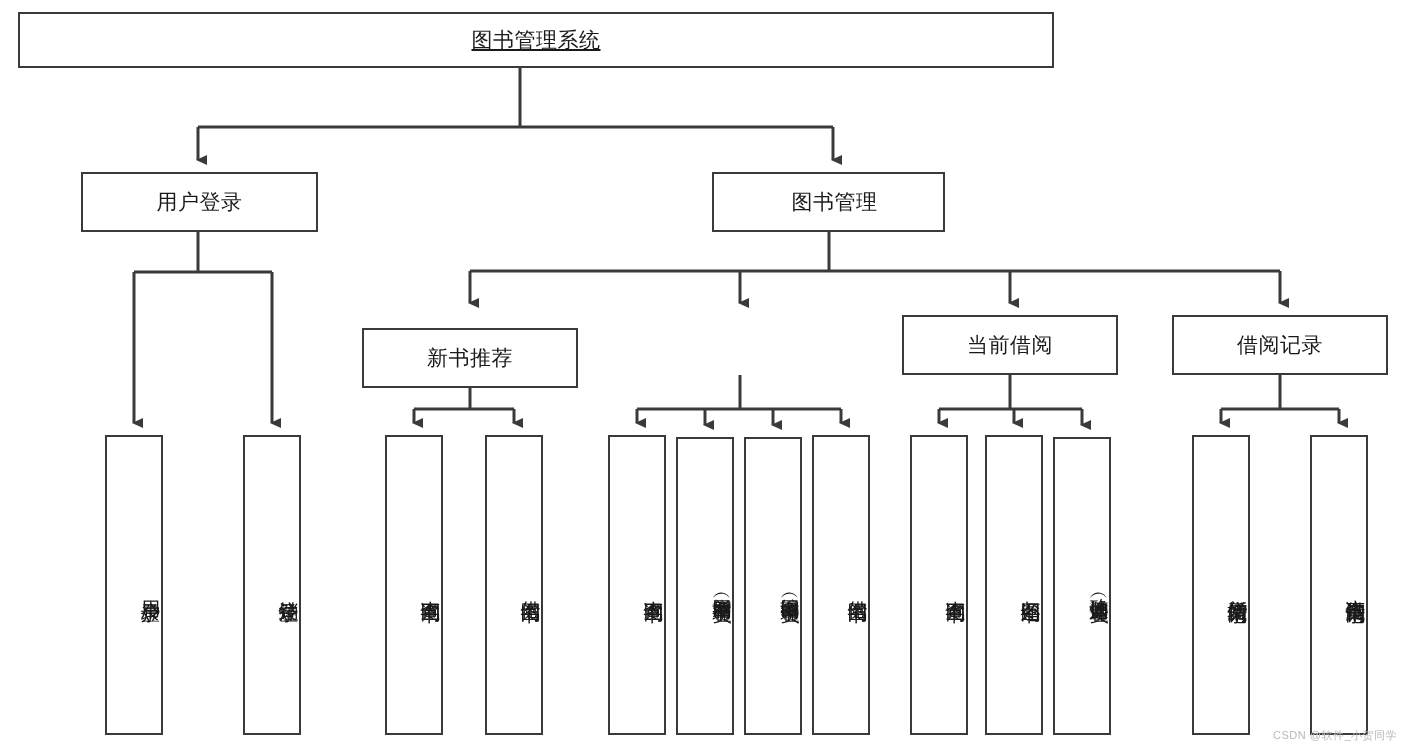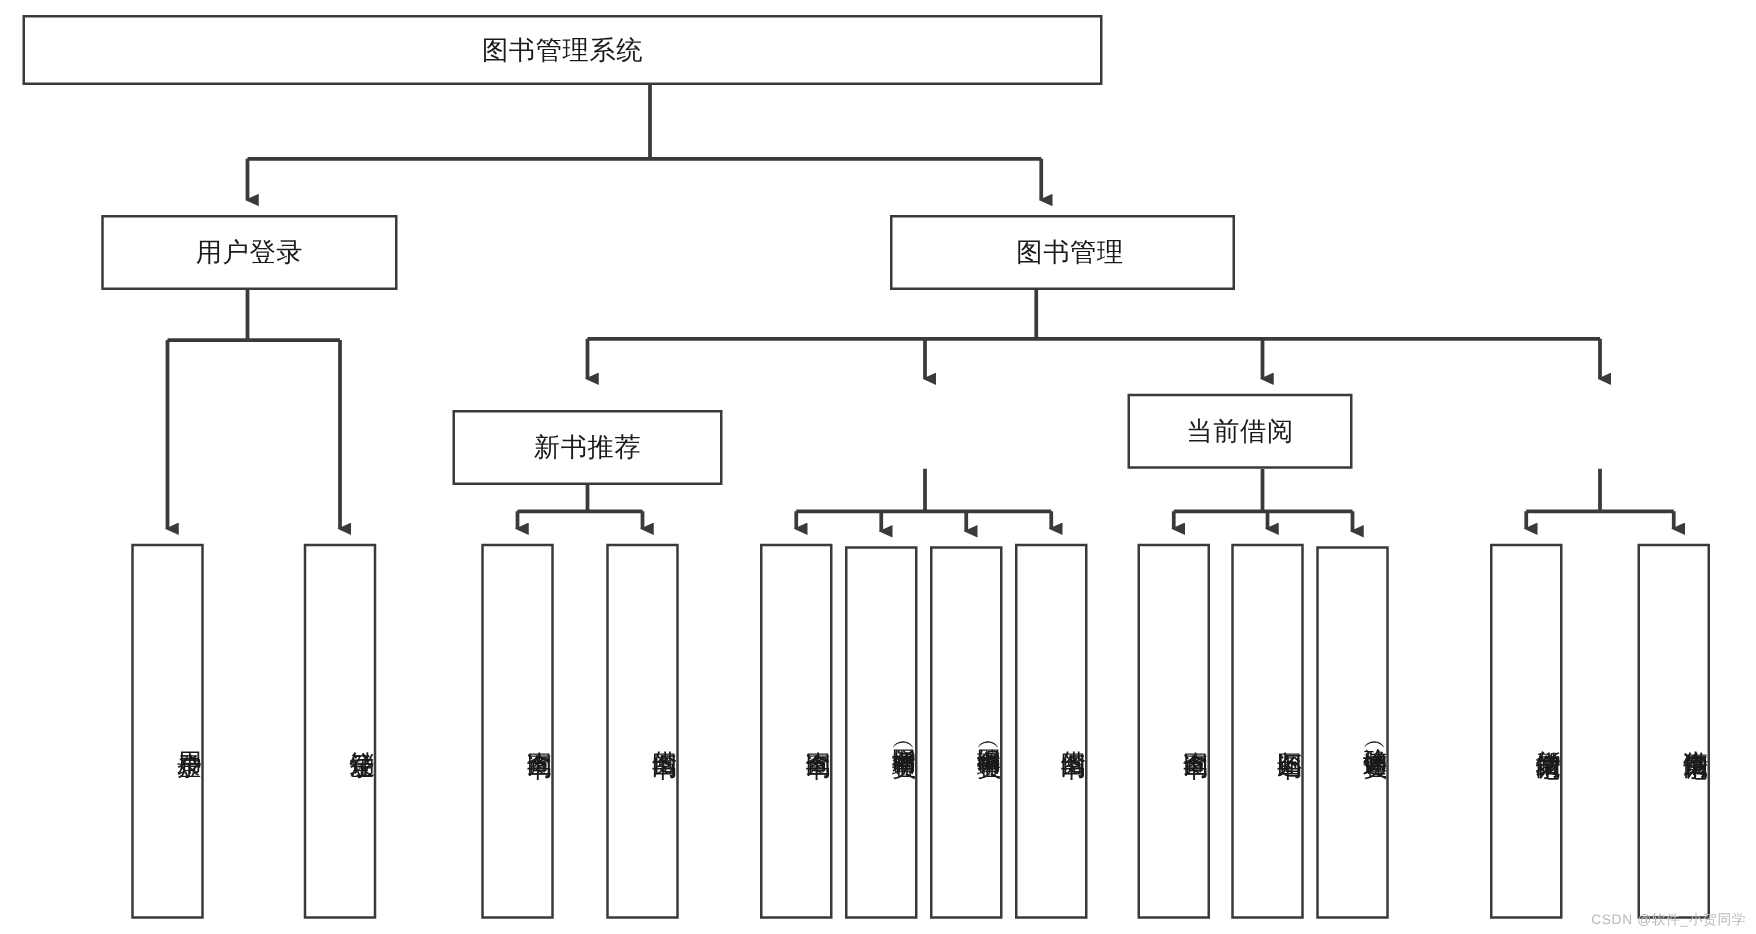--- a/index.html
+++ b/index.html
@@ -114,36 +114,39 @@
       <path d="M1014,409 L1014,423" marker-end="url(#arrow)"></path>
       <path d="M1082,409 L1082,425" marker-end="url(#arrow)"></path>
 
       <path d="M1280,375 L1280,409"></path>
       <path d="M1221,409 L1339,409"></path>
       <path d="M1221,409 L1221,423" marker-end="url(#arrow)"></path>
       <path d="M1339,409 L1339,423" marker-end="url(#arrow)"></path>
     </g>
   </svg>
 
-  <div class="node horiz" style="left:18px; top:12px; width:864px; height:56px;">
+  <div class="node horiz" style="left:18px; top:12px; width:1036px; height:56px;text-decoration:underline;">
     <span class="node-label">图书管理系统</span>
   </div>
 
   <div class="node horiz" style="left:81px; top:172px; width:237px; height:60px;">
     <span class="node-label">用户登录</span>
   </div>
-  <div class="node horiz" style="left:712px; top:172px; width:276px; height:60px;padding-left:12px;">
+  <div class="node horiz" style="left:712px; top:172px; width:233px; height:60px;padding-left:12px;">
     <span class="node-label">图书管理</span>
   </div>
 
   <div class="node horiz" style="left:362px; top:328px; width:216px; height:60px;">
     <span class="node-label">新书推荐</span>
   </div>
-  <div class="node horiz" style="left:902px; top:315px; width:180px; height:60px;">
+  <div class="node horiz" style="left:902px; top:315px; width:216px; height:60px;">
     <span class="node-label">当前借阅</span>
+  </div>
+  <div class="node horiz" style="left:1172px; top:315px; width:216px; height:60px;">
+    <span class="node-label">借阅记录</span>
   </div>
 
   <div class="node vert" style="left:105px; top:435px; width:58px; height:300px;">
     <span class="node-label">用户登录</span>
   </div>
   <div class="node vert" style="left:243px; top:435px; width:58px; height:300px;">
     <span class="node-label">注销登录</span>
   </div>
   <div class="node vert" style="left:385px; top:435px; width:58px; height:300px;">
     <span class="node-label">查询图书</span>

